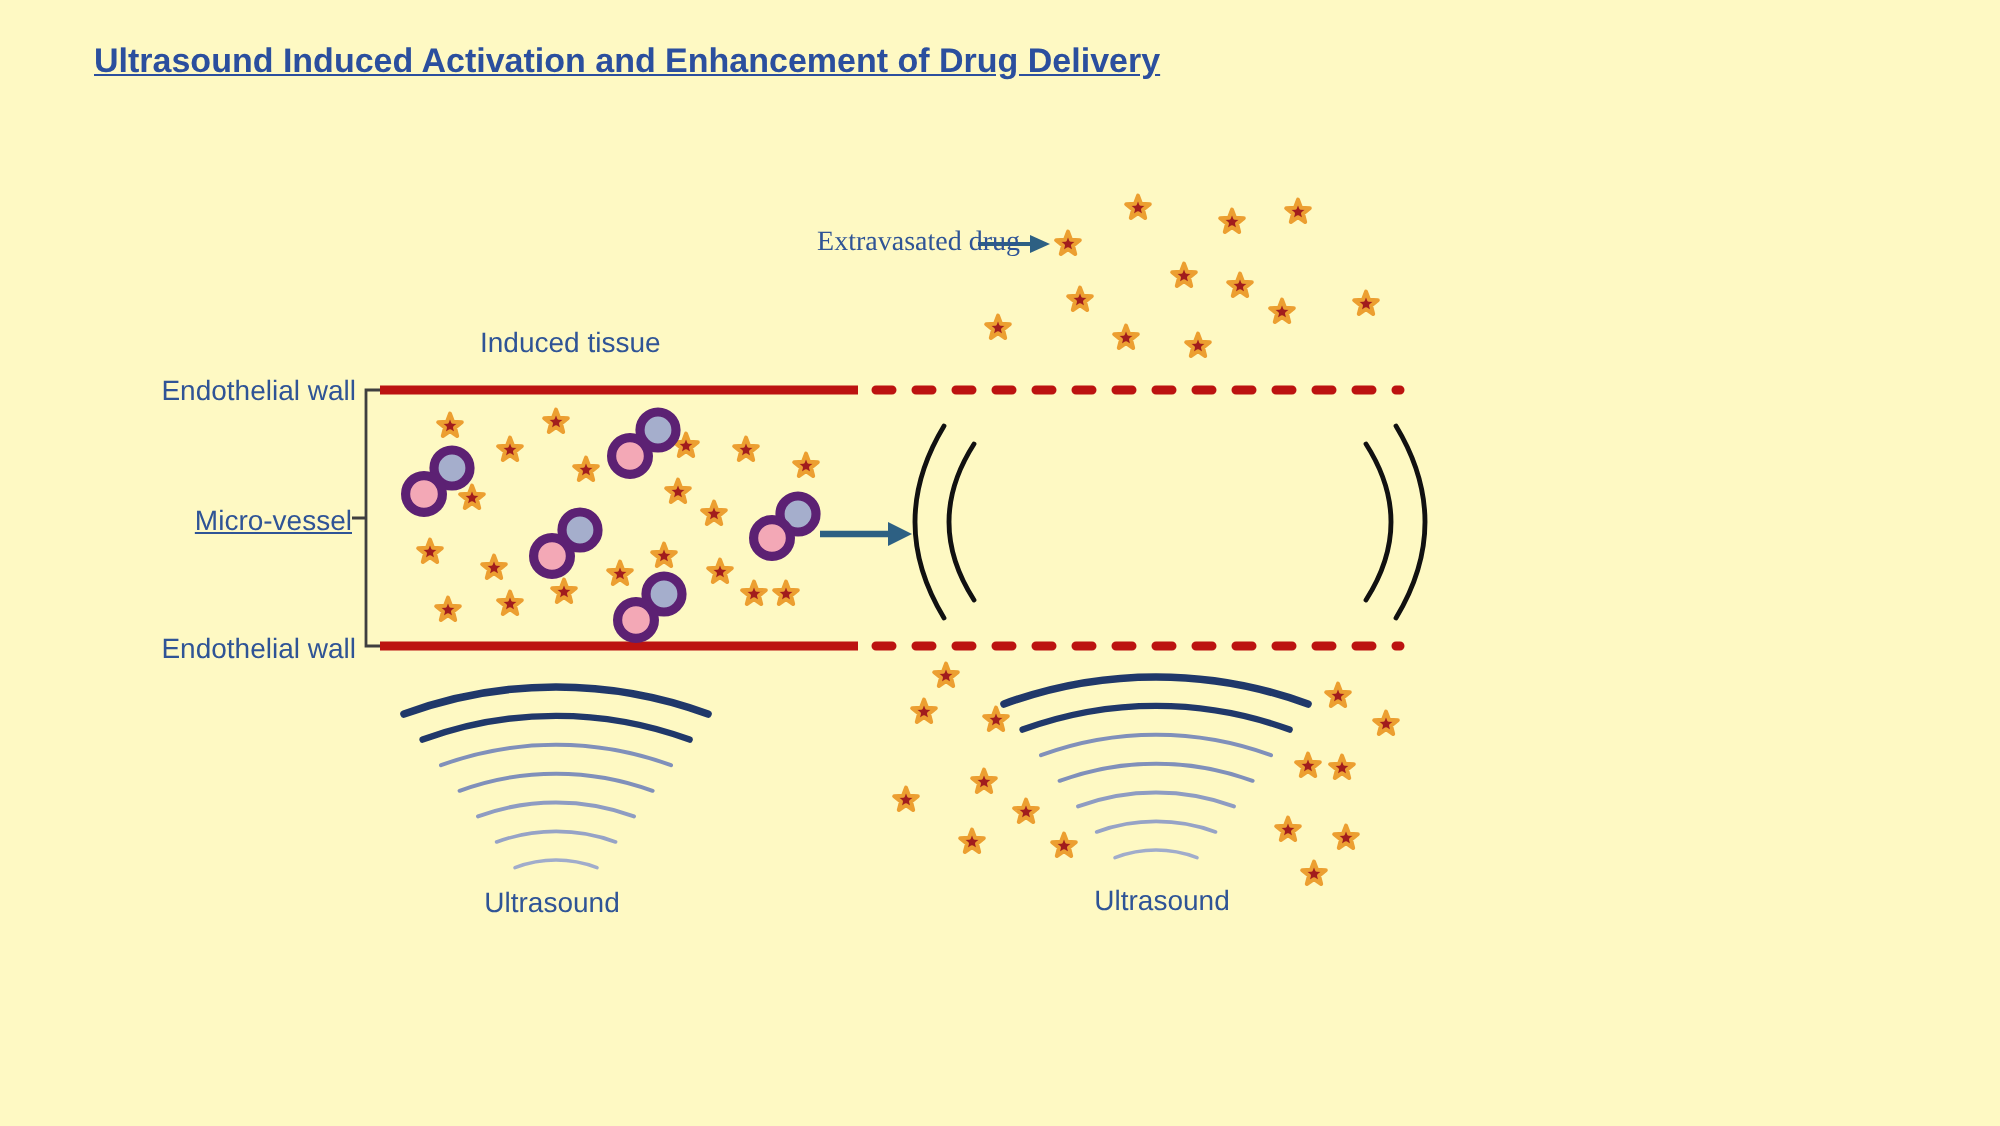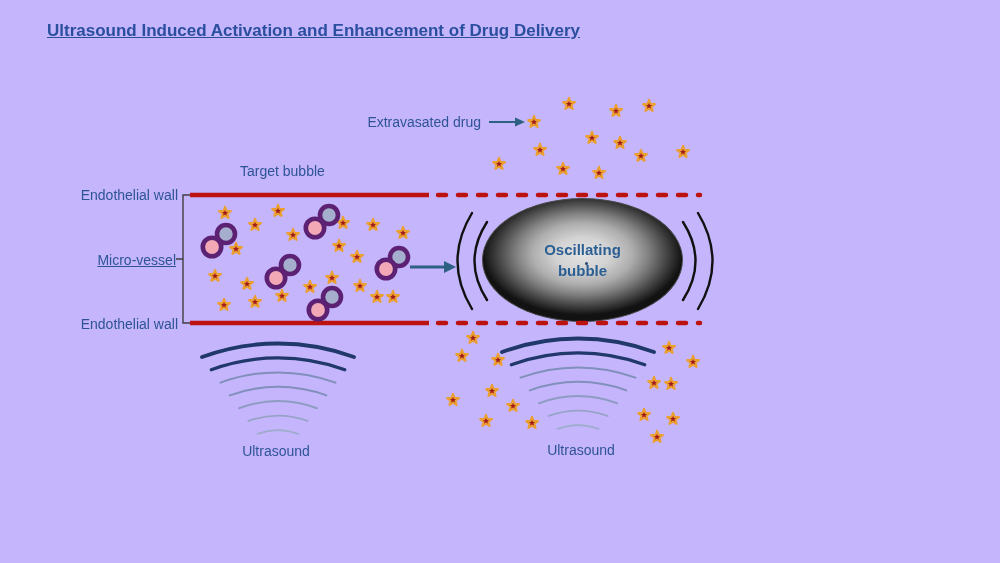--- a/index.html
+++ b/index.html
@@ -1,19 +1,19 @@
 <!DOCTYPE html>
 <html style="--title-blue: #2b4f9e; --label-blue: #2f5496; --osc-text: #2b5f93; --wall-red: #bc1310; --arrow-blue: #2d6083; --star-fill: #a11d1d; --star-stroke: #ec9f31; --mb-ring: #5c2173; --mb-pink: #f3a8b6; --mb-blue: #a5aecc;"><head>
 <meta charset="utf-8">
 <style>
   html,body{margin:0;padding:0;background:#fff;}
   .slide{
     position:relative;
     width:1000px;height:563px;
-    background:#c4b5fd;
+    background:#fef9c3;
     overflow:hidden;
     font-family:"Liberation Sans", sans-serif;
   }
   .slide-title{
     position:absolute;left:47px;top:21px;margin:0;
     font-size:17px;font-weight:bold;
     text-decoration:underline;
     color:var(--title-blue);
     white-space:nowrap;
   }
@@ -33,21 +33,21 @@
   .us-arc{fill:none;stroke-linecap:round;}
   .lbl{
     position:absolute;z-index:3;
     font-size:14px;color:var(--label-blue);
     white-space:nowrap;
   }
   #lbl-target{left:240px;top:163px;}
   #lbl-ewt{right:822px;top:187px;}
   #lbl-mv{right:824px;top:252px;text-decoration:underline;}
   #lbl-ewb{right:822px;top:316px;}
-  #lbl-ex{right:519px;top:114px;}
+  #lbl-ex{right:490px;top:114px;font-family:Liberation Serif, serif;}
   #lbl-ul{left:276px;top:443px;transform:translateX(-50%);}
   #lbl-ur{left:581px;top:442px;transform:translateX(-50%);}
   .bubble{
     position:absolute;z-index:1;
     left:482px;top:198px;width:201px;height:124px;
     border-radius:50%;
     border:1px solid #4a4a4a;
     box-sizing:border-box;
     background:radial-gradient(50% 50% at 50% 45%,
       #e4e4e4 0%, #d2d2d2 28%, #aeaeae 50%,
@@ -65,24 +65,20 @@
     background:#27456f;
   }
 </style>
 </head>
 <body>
 
 <div class="slide">
 
   <h1 class="slide-title">Ultrasound Induced Activation and Enhancement of Drug Delivery</h1>
 
-  <div class="bubble">
-    <div class="bubble-text">Oscillating bubble</div>
-    <div class="bubble-dot"></div>
-  </div>
 
   <svg id="diagram" width="1000" height="563" viewBox="0 0 1000 563" xmlns="http://www.w3.org/2000/svg">
 
     <line class="wall" x1="190" y1="195" x2="429" y2="195"></line>
     <line class="wall dashed" x1="438" y1="195" x2="700" y2="195"></line>
     <line class="wall" x1="190" y1="323" x2="429" y2="323"></line>
     <line class="wall dashed" x1="438" y1="323" x2="700" y2="323"></line>
 
     <path class="bracket" d="M190 195 H183 V323 H190 M183 259 H176"></path>
 
@@ -189,21 +185,21 @@
           <path d="M 511.3 364.8 A 193.6 193.6 0 0 1 644.8 364.8" class="us-arc" stroke="#20386a" stroke-width="3.2"></path>
           <path d="M 520.5 377.6 A 166.8 166.8 0 0 1 635.5 377.6" class="us-arc" stroke="#8090ba" stroke-width="2"></path>
           <path d="M 529.8 390.4 A 139.9 139.9 0 0 1 626.3 390.4" class="us-arc" stroke="#8090ba" stroke-width="2"></path>
           <path d="M 539.0 403.2 A 113.1 113.1 0 0 1 617.0 403.2" class="us-arc" stroke="#8e9cc2" stroke-width="2"></path>
           <path d="M 548.3 416.0 A 86.3 86.3 0 0 1 607.8 416.0" class="us-arc" stroke="#96a3c6" stroke-width="1.8"></path>
           <path d="M 557.5 428.8 A 59.4 59.4 0 0 1 598.5 428.8" class="us-arc" stroke="#a0accb" stroke-width="1.8"></path>
         </g>
       </g>
   </svg>
 
-  <div class="lbl" id="lbl-target">Target bubble</div>
+  <div class="lbl" id="lbl-target">Induced tissue</div>
   <div class="lbl" id="lbl-ewt">Endothelial wall</div>
   <div class="lbl" id="lbl-mv">Micro-vessel</div>
   <div class="lbl" id="lbl-ewb">Endothelial wall</div>
   <div class="lbl" id="lbl-ex">Extravasated drug</div>
   <div class="lbl" id="lbl-ul">Ultrasound</div>
   <div class="lbl" id="lbl-ur">Ultrasound</div>
 
 </div>
 
 </body></html>

